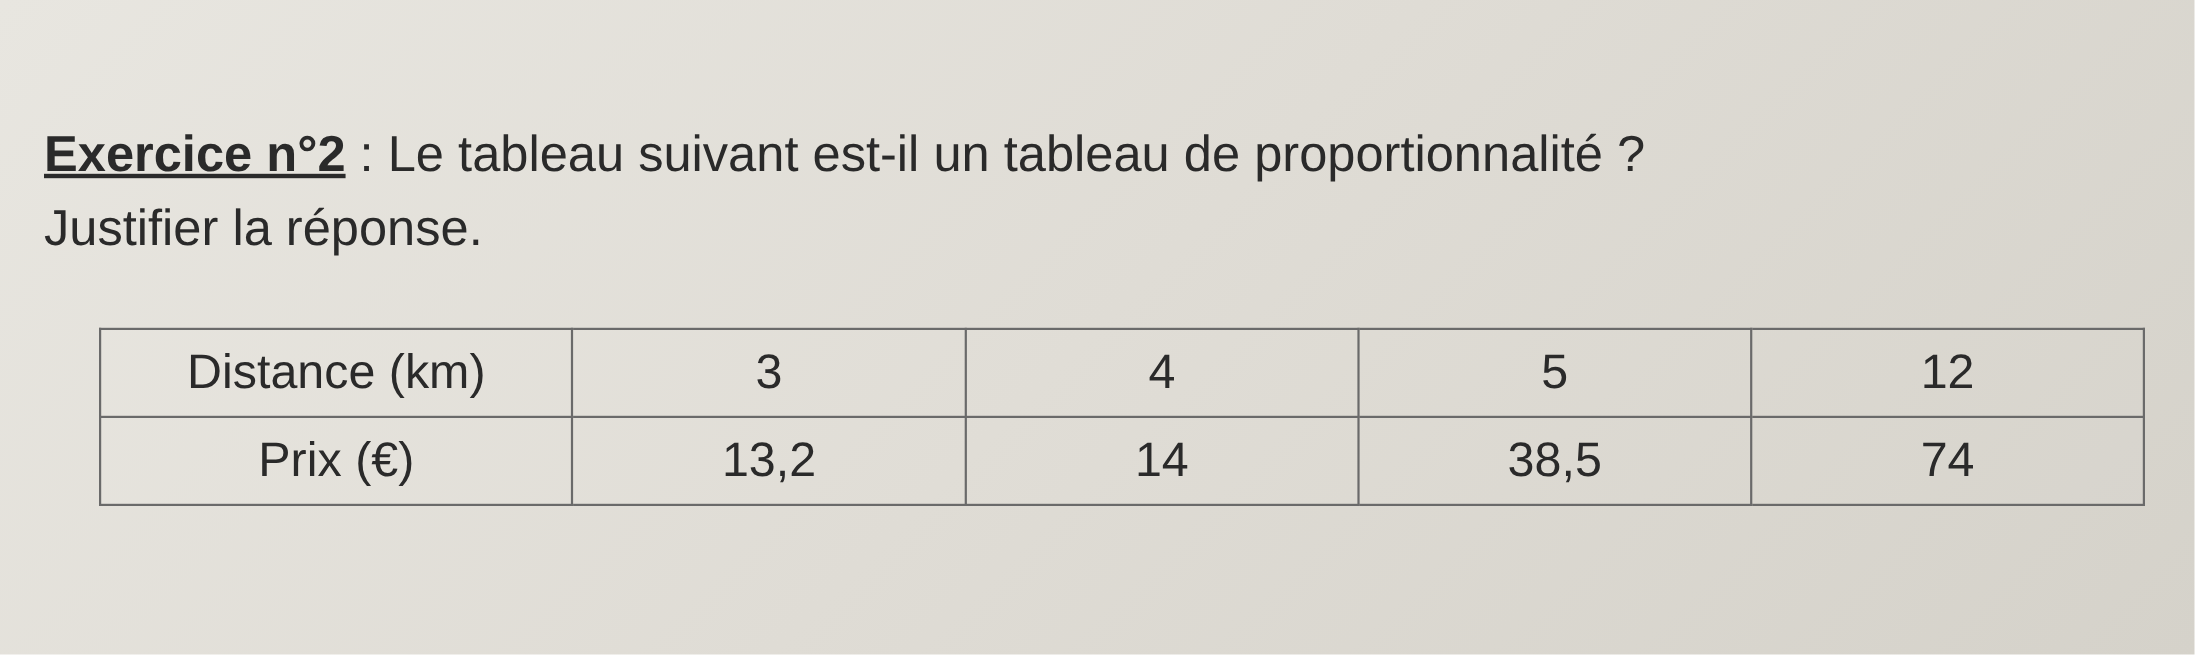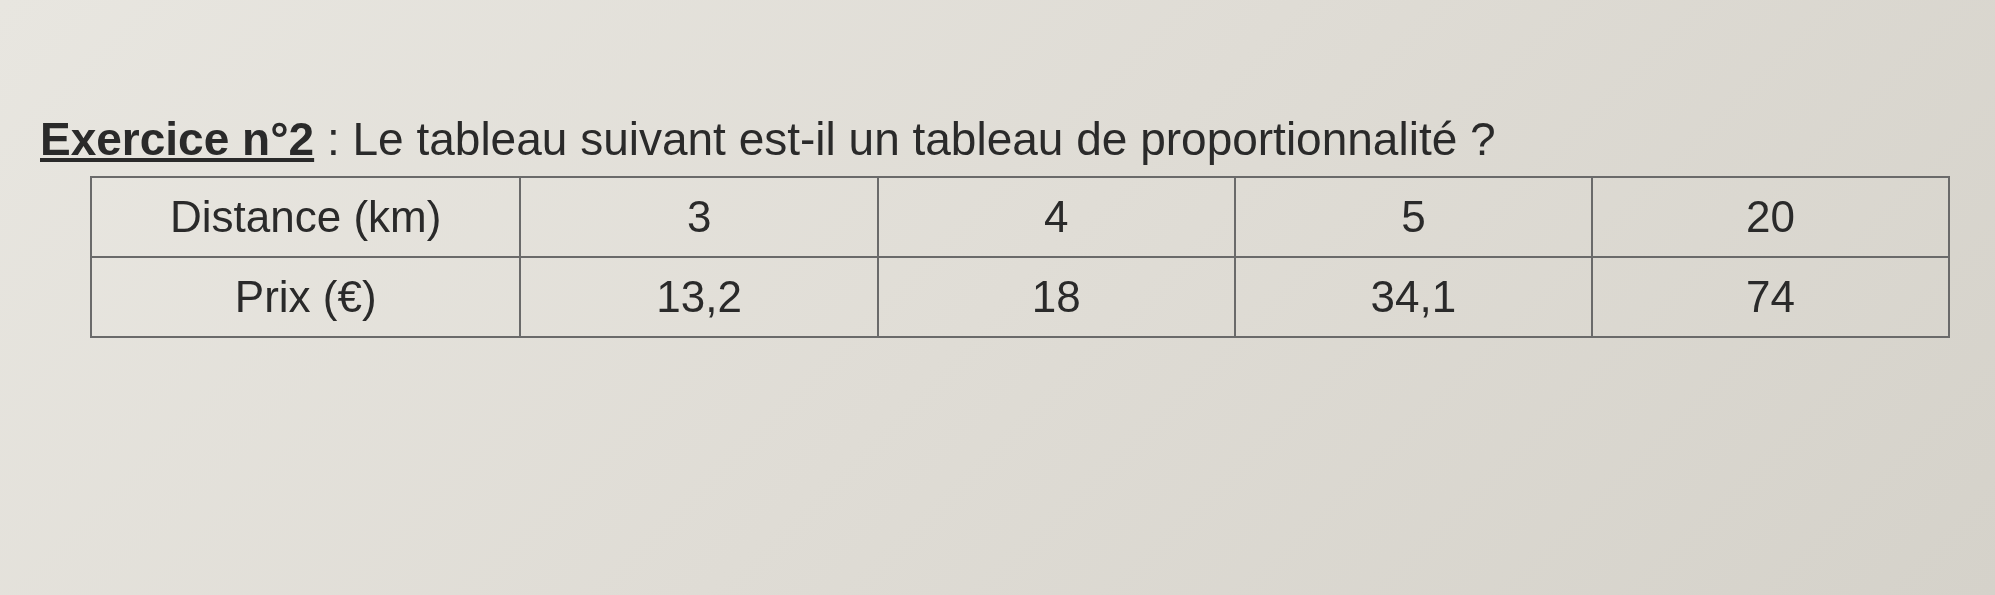--- a/index.html
+++ b/index.html
@@ -58,32 +58,33 @@
       width: 360px;
     }
   </style>
 </head>
 <body>
 
 <div class="content">
   <div class="title-line">
     <span class="title-label">Exercice n°2</span><span class="title-text"> : </span><span class="title-text">Le tableau suivant est-il un tableau de proportionnalité ?</span>
   </div>
+  <div class="subtitle">Justifier la réponse.</div>
 
   <table class="tbl">
     <tbody>
         <tr>
       <td class="header-cell">Distance (km)</td>
       <td class="val-cell">3</td>
       <td class="val-cell">4</td>
       <td class="val-cell">5</td>
-      <td class="val-cell">20</td>
+      <td class="val-cell">12</td>
     </tr>
     <tr>
       <td class="header-cell">Prix (€)</td>
       <td class="val-cell">13,2</td>
-      <td class="val-cell">18</td>
-      <td class="val-cell">34,1</td>
+      <td class="val-cell">14</td>
+      <td class="val-cell">38,5</td>
       <td class="val-cell">74</td>
     </tr>
   </tbody>
     </table>
 </div>
 
 </body></html>

